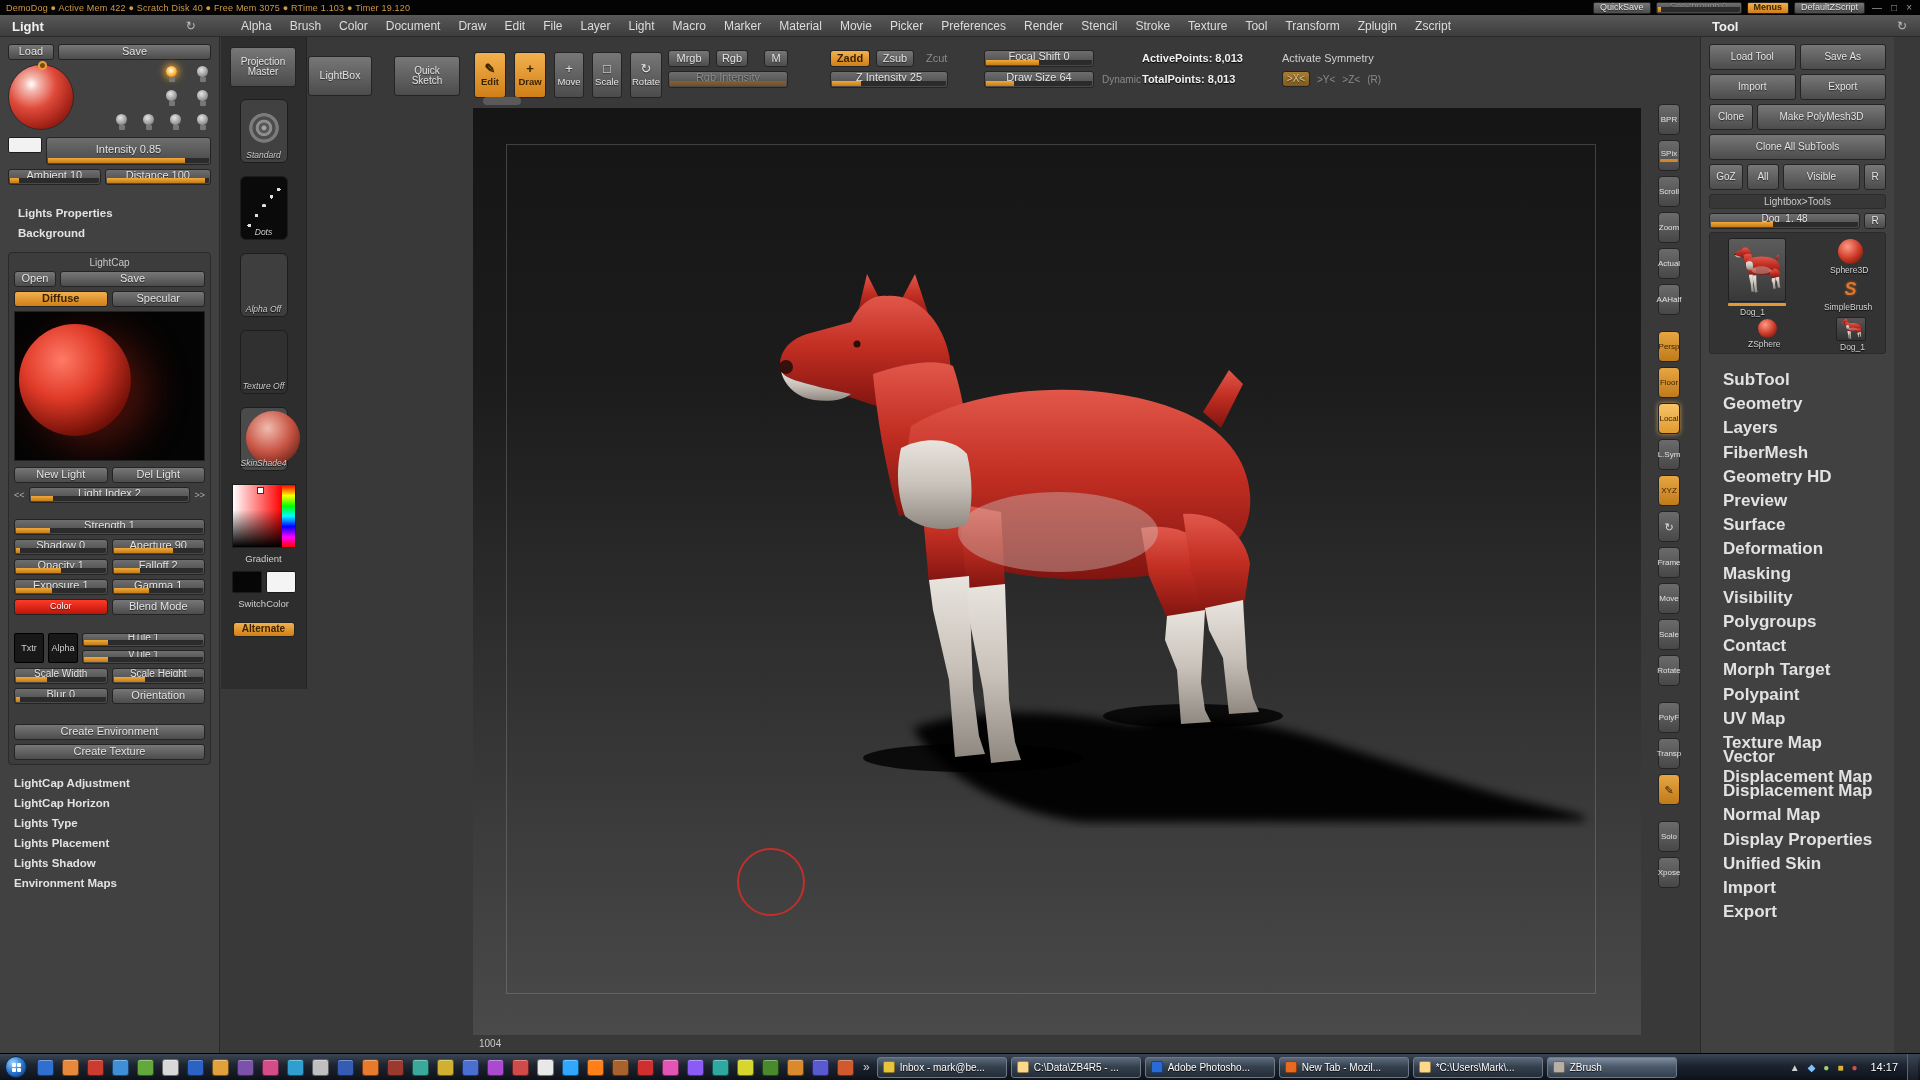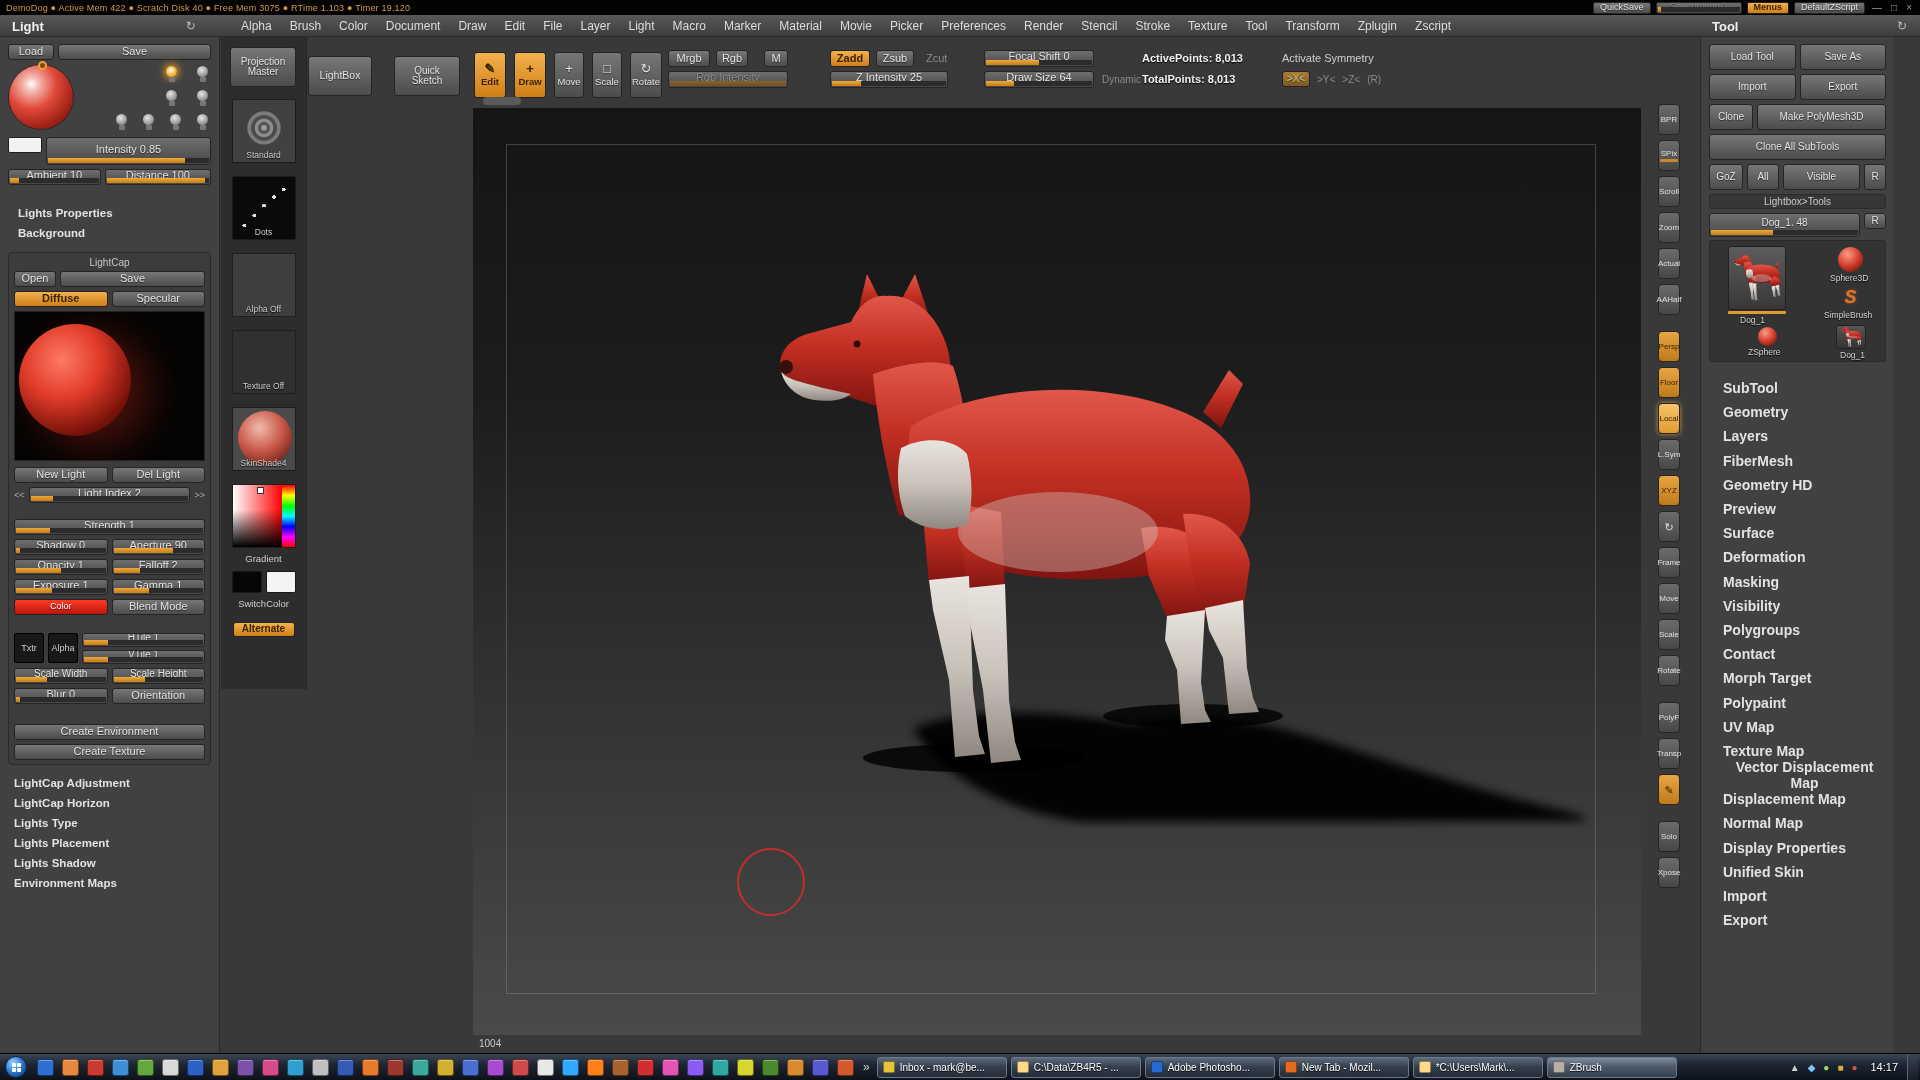--- a/index.html
+++ b/index.html
@@ -66,22 +66,22 @@
   box-shadow:18px 10px 40px rgba(210,40,20,.35);}
 .sqbox{width:30px;height:30px;background:#181818;border:1px solid #000;border-radius:2px;
   display:flex;align-items:center;justify-content:center;font-size:9px;color:#cfcfcf;}
 .colorbtn{background:linear-gradient(#ff3a28,#bd1408);color:#fff;font-size:9px;}
 .lp-secs .secrow{padding-left:6px;}
 
 
 .tray{position:absolute;left:221px;top:37px;width:86px;height:652px;background:#2d2d2d;
   border-right:1px solid #242424;display:flex;flex-direction:column;align-items:center;
   padding-top:62px;gap:13px;font-size:9px;}
-.thumb{position:relative;width:64px;height:64px;border-radius:0;border:1px solid #1d1d1d;
-  background:#4a4a4a;display:flex;align-items:flex-end;justify-content:center;}
+.thumb{position:relative;width:48px;height:64px;border-radius:6px;border:1px solid #1d1d1d;
+  background:#4a4a4a;display:flex;align-items:flex-end;justify-content:center;font-style:italic;}
 .thumb .tlabel{font-size:8.5px;color:#cfcfcf;padding-bottom:2px;text-shadow:0 1px 1px #000;}
 .thumb.swirl{background:radial-gradient(circle at 50% 45%,#a0a0a0 0 5%,#565656 7% 12%,#8d8d8d 14% 19%,#4c4c4c 21% 27%,#7b7b7b 29% 35%,#414141 37% 100%);}
 .thumb.dots{background-color:#0a0a0a;background-image:
   radial-gradient(circle 3px at 18% 78%,#e0e0e0 0 60%,transparent 61%),
   radial-gradient(circle 3px at 34% 62%,#e0e0e0 0 60%,transparent 61%),
   radial-gradient(circle 3px at 50% 46%,#e0e0e0 0 60%,transparent 61%),
   radial-gradient(circle 3px at 66% 32%,#e0e0e0 0 60%,transparent 61%),
   radial-gradient(circle 3px at 82% 20%,#e0e0e0 0 60%,transparent 61%);}
 .thumb.alphoff{background:#3e3e3e;}
 .thumb.texoff{background:#303030;}
@@ -138,21 +138,21 @@
 .bigthumb-bar{position:absolute;left:18px;top:70px;width:58px;height:3px;background:#e09a30;border-radius:1px;}
 .tp-thumb-label{position:absolute;font-size:8.5px;color:#d6d6d6;text-shadow:0 1px 1px #000;}
 .ball{border-radius:50%;background:radial-gradient(circle at 38% 30%,#ff9a86,#cc3a26 52%,#57110a 95%);}
 .sball{position:absolute;left:128px;top:6px;width:25px;height:25px;}
 .zball{position:absolute;left:48px;top:86px;width:19px;height:19px;}
 .sbrush{position:absolute;left:128px;top:44px;width:25px;height:24px;display:flex;align-items:center;justify-content:center;
   font-size:18px;font-weight:bold;font-style:italic;color:#e0762a;text-shadow:0 0 3px rgba(224,118,42,.6);}
 .smalldog{position:absolute;left:126px;top:84px;width:30px;height:24px;border:1px solid #222;border-radius:2px;
   background:linear-gradient(#555,#333);display:flex;align-items:center;justify-content:center;}
 .tp-sections{margin-top:14px;}
-.tp-sections .secrow{height:24.2px;padding-left:14px;font-size:14px;text-align:center;}
+.tp-sections .secrow{height:24.2px;padding-left:14px;font-size:17px;}
 
 
 .taskbar{position:absolute;left:0;top:1053px;width:1920px;height:27px;
   background:linear-gradient(#3c4654,#1d2531 42%,#0d1119);border-top:1px solid #000;
   display:flex;align-items:center;padding:0 2px;}
 .orb{width:22px;height:22px;border-radius:50%;margin:0 6px 0 3px;flex:none;
   background:radial-gradient(circle at 35% 30%,#9fd8ff,#2f7dd6 45%,#0a3a7a 92%);
   border:1px solid #0a2a50;display:flex;align-items:center;justify-content:center;}
 .orb i{display:grid;grid-template-columns:4px 4px;gap:1px;}
 .orb b{width:4px;height:4px;background:#fff;border-radius:1px;display:block;}
@@ -691,21 +691,21 @@
       <div class="zbtn">Clone All SubTools</div>
     </div>
     <div class="row tp-row2">
       <div class="zbtn" style="flex:0 0 34px">GoZ</div>
       <div class="zbtn" style="flex:0 0 32px">All</div>
       <div class="zbtn">Visible</div>
       <div class="zbtn" style="flex:0 0 22px">R</div>
     </div>
     <div class="flatrow">Lightbox&gt;Tools</div>
     <div class="row" style="margin-bottom:2px">
-      <div class="zslider" style="flex:1;height:24px;font-size:10px">
+      <div class="zslider" style="flex:1;height:16px;font-size:10px">
         <span>Dog_1. 48</span>
         <span class="trk">
             <span class="fil" style="width:42%"></span>
           </span>
       </div>
       <div class="zbtn" style="flex:0 0 22px;height:16px;font-size:10px">R</div>
     </div>
 
     <div class="thumbs">
       <div class="bigthumb">

